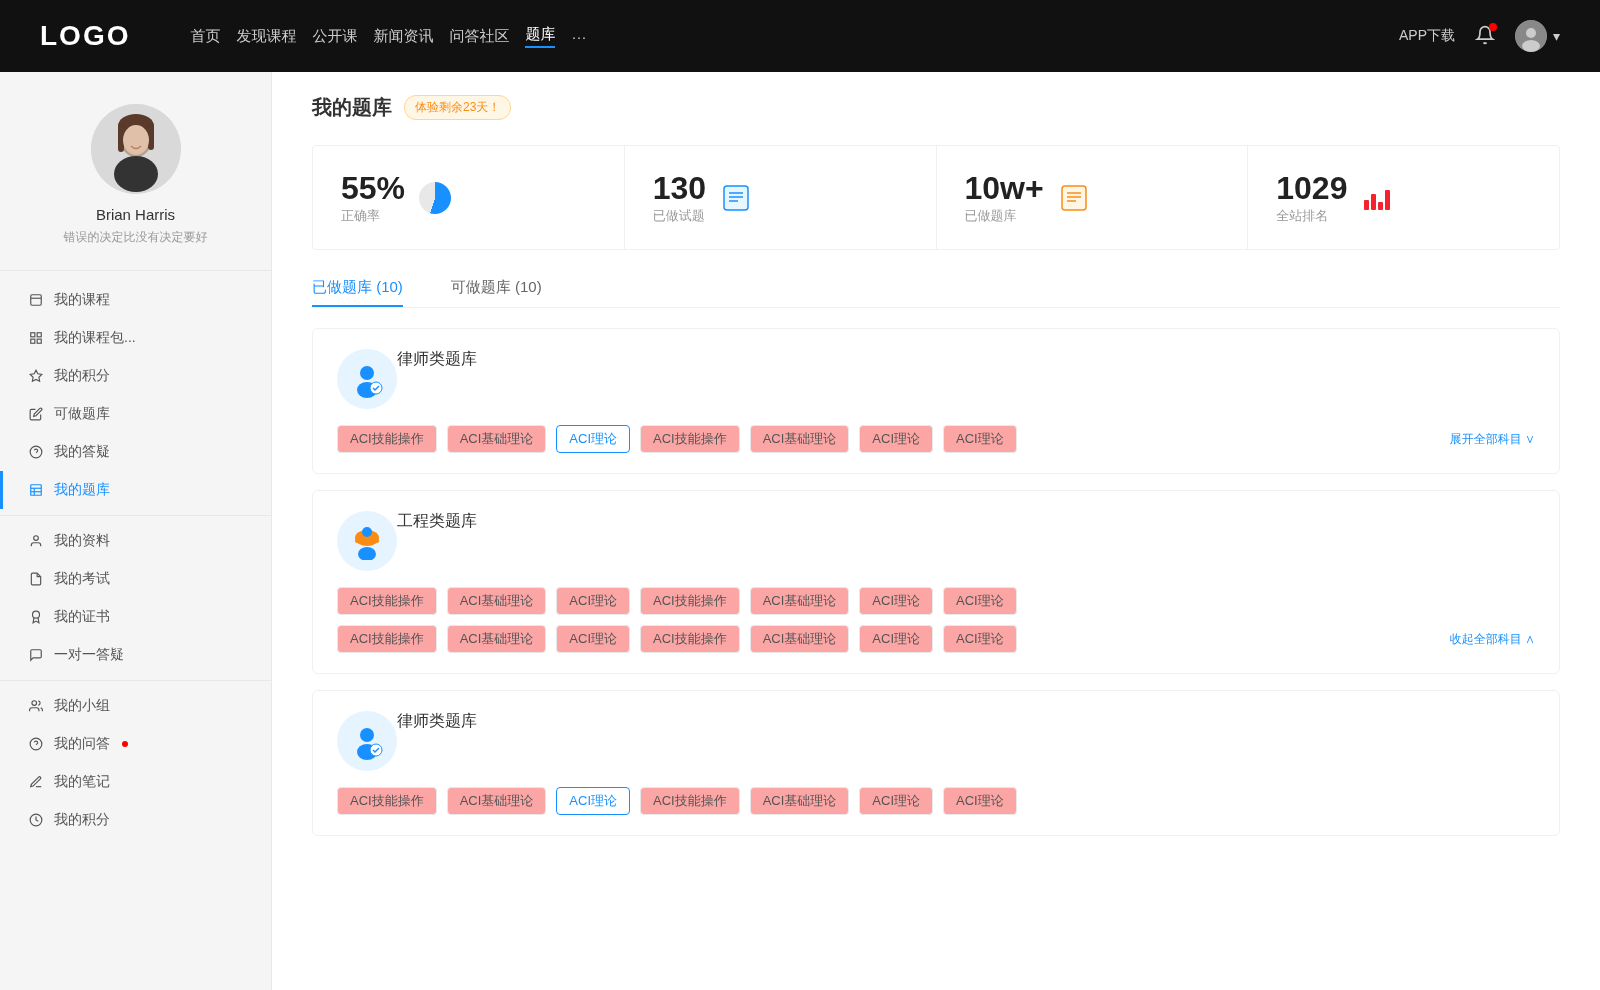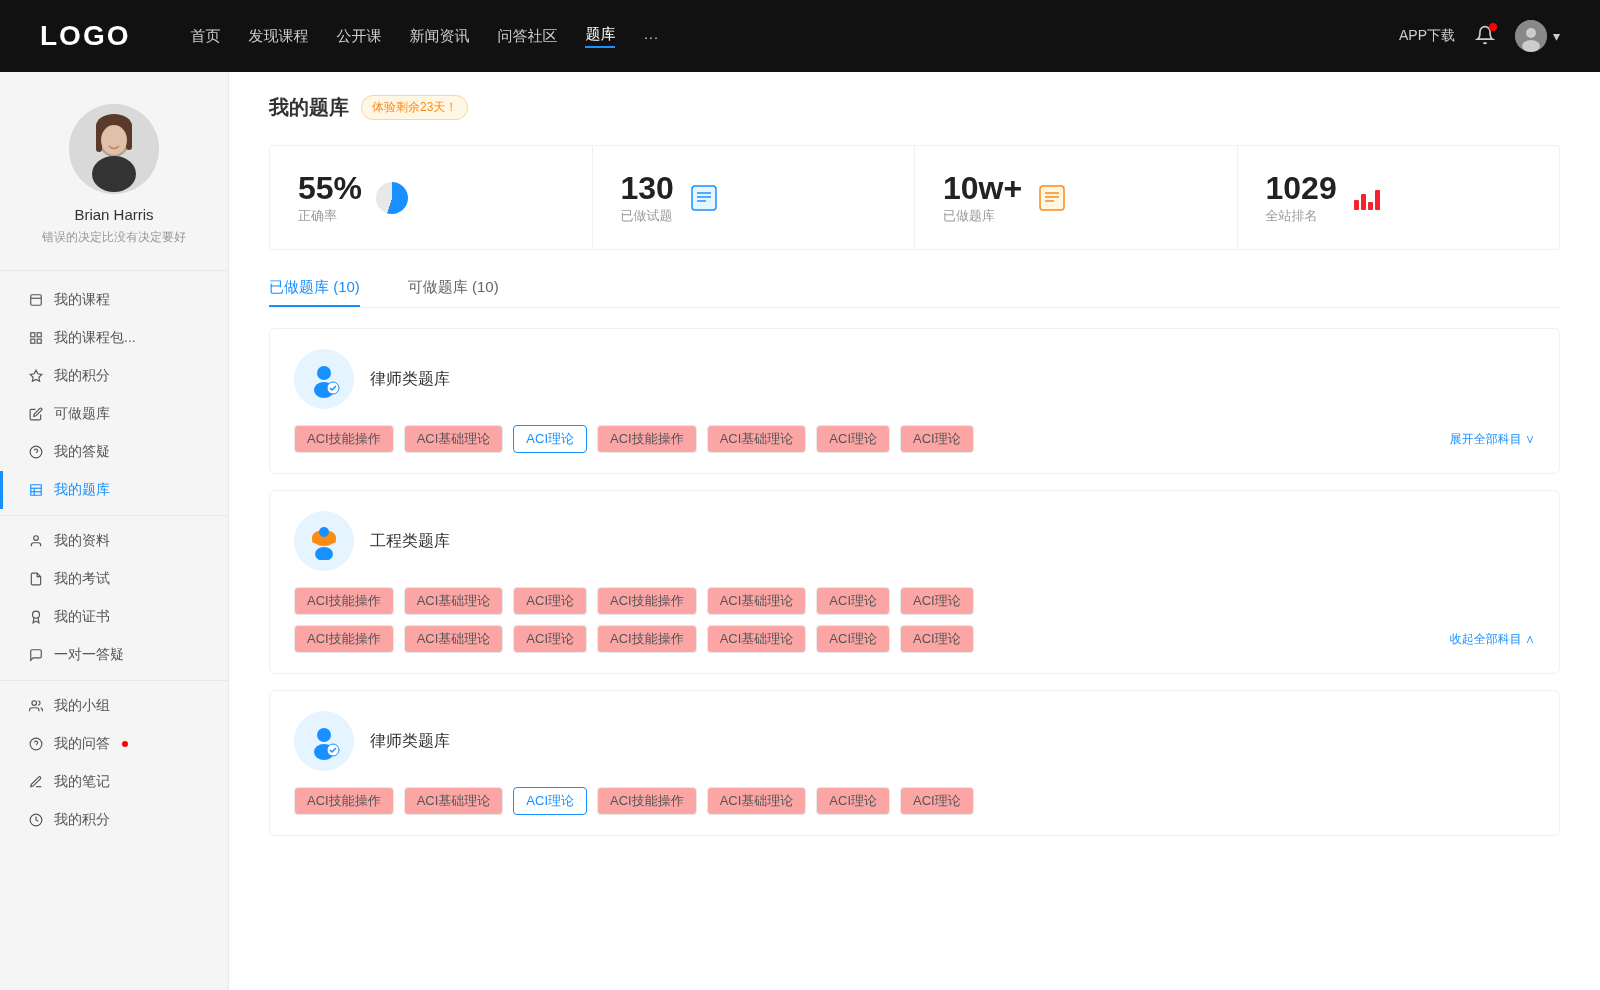--- a/index.html
+++ b/index.html
@@ -19,21 +19,21 @@
     .navbar-logo {
       color: #fff;
       font-size: 28px;
       font-weight: bold;
       letter-spacing: 2px;
       margin-right: 60px;
     }
     .navbar-nav {
       display: flex;
       align-items: center;
-      gap: 28px;
+      gap: 16px;
       flex: 1;
     }
     .navbar-nav a {
       color: #ccc;
       text-decoration: none;
       font-size: 15px;
       cursor: pointer;
     }
     .navbar-nav a.active {
       color: #fff;
@@ -78,21 +78,21 @@
 
     
     .page-wrapper {
       display: flex;
       margin-top: 64px;
       min-height: calc(100vh - 64px);
     }
 
     
     .sidebar {
-      width: 229px;
+      width: 272px;
       background: #f5f5f5;
       padding: 20px 0;
       flex-shrink: 0;
       border-right: 1px solid #e8e8e8;
     }
     .profile-section {
       display: flex;
       flex-direction: column;
       align-items: center;
       padding: 20px 16px 24px;
@@ -256,22 +256,21 @@
 
     
     .bank-card {
       border: 1px solid #f0f0f0;
       border-radius: 6px;
       margin-bottom: 16px;
       padding: 20px 24px;
     }
     .bank-card-header {
       display: flex;
-      align-items: center;
-      gap: 16px;
+      gap: 0;
       margin-bottom: 16px;
     }
     .bank-icon {
       width: 60px; height: 60px;
       background: #e6f4ff;
       border-radius: 50%;
       display: flex;
       align-items: center;
       justify-content: center;
       flex-shrink: 0;

